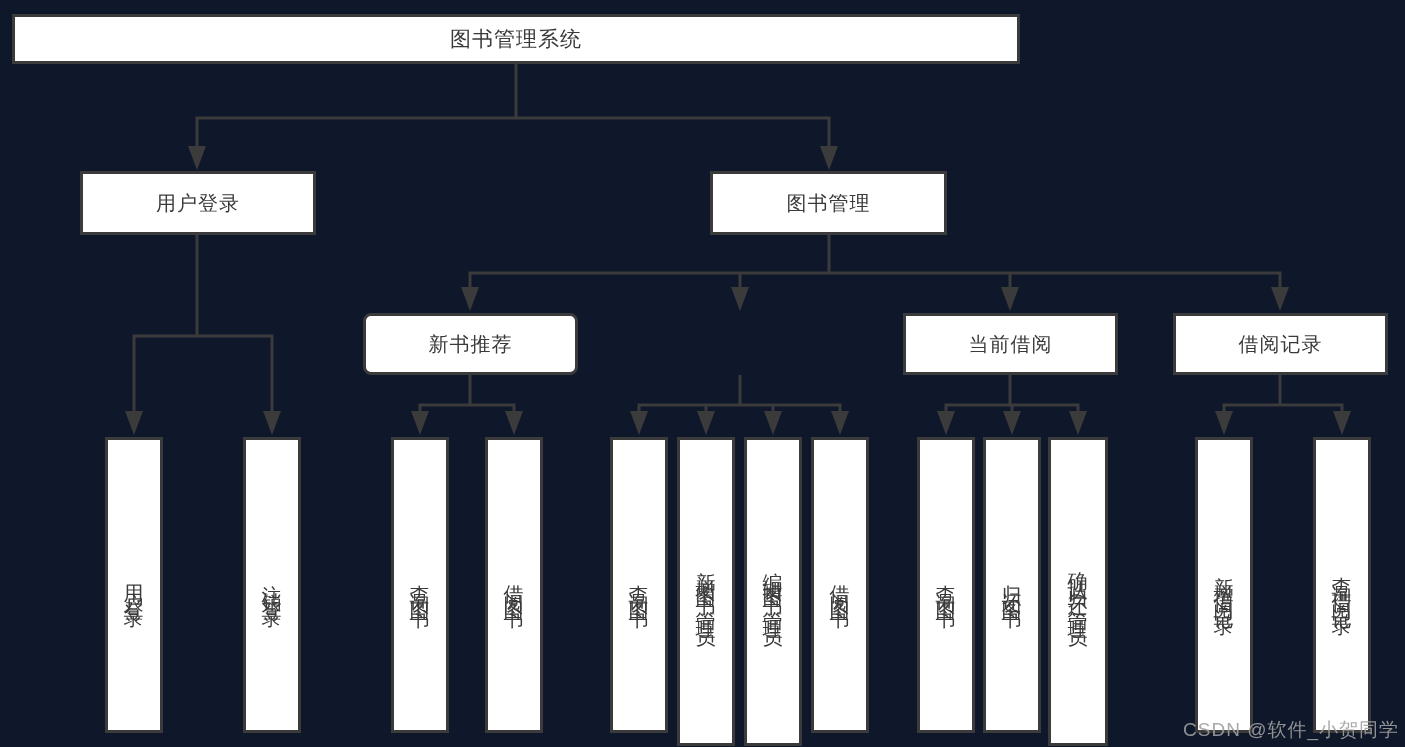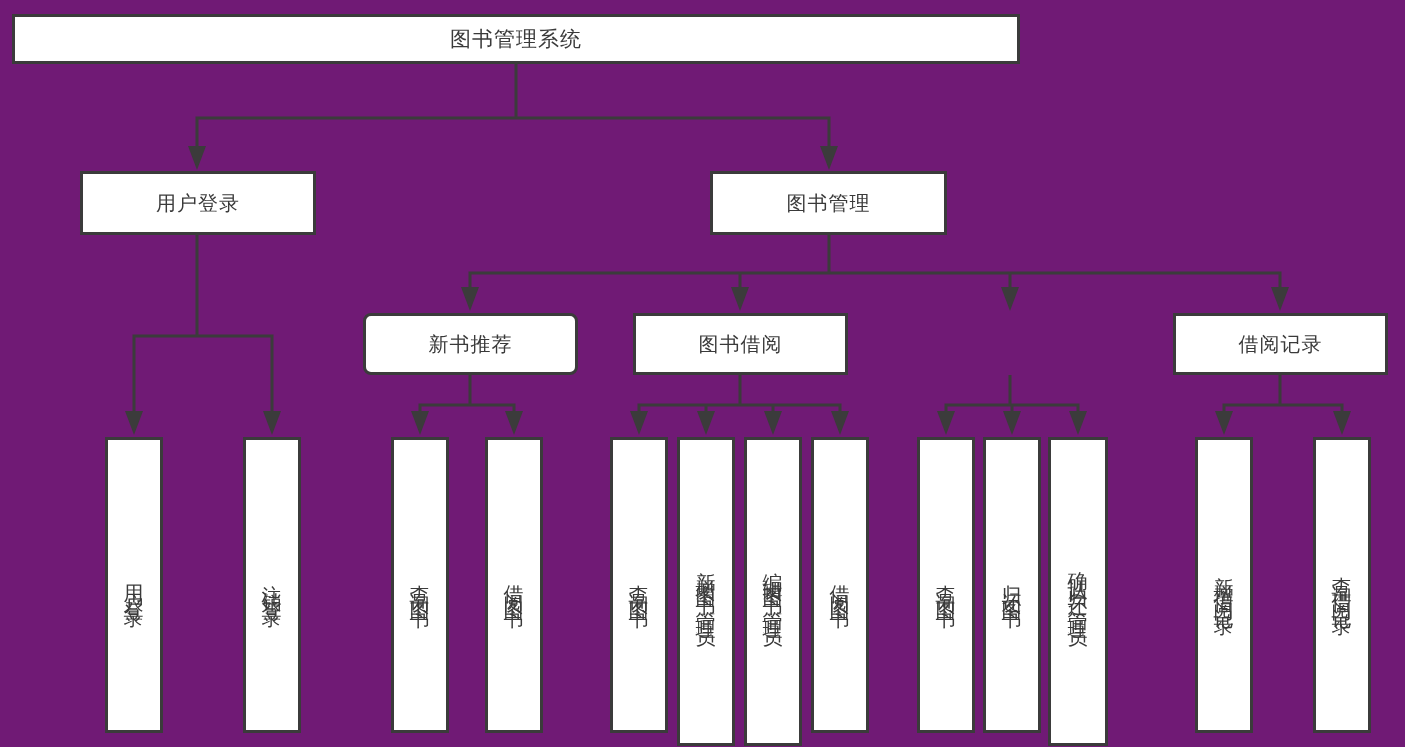--- a/index.html
+++ b/index.html
@@ -5,21 +5,21 @@
   html, body {
     margin: 0; padding: 0;
     width: 1405px; height: 747px;
     background: #ffffff;
     font-family: "Liberation Sans", sans-serif;
     overflow: hidden;
   }
   #stage {
     position: relative;
     width: 1405px; height: 747px;
-    background: #701a75;
+    background: #0f172a;
   }
   #connectors {
     position: absolute; left: 0; top: 0;
     width: 1405px; height: 747px;
     pointer-events: none;
   }
   .node {
     position: absolute;
     box-sizing: border-box;
     border: 3px solid #3b3b3b;
@@ -111,34 +111,35 @@
       <path d="M1342 435 l-9 -24 h18 z"></path>
     </g>
   </svg>
 
   <div class="node hnode root-node" id="node-root">图书管理系统</div>
 
   <div class="node hnode" id="node-user-login">用户登录</div>
   <div class="node hnode" id="node-book-mgmt">图书管理</div>
 
   <div class="node hnode" id="node-new-book-rec">新书推荐</div>
-  <div class="node hnode" id="node-book-borrow">图书借阅</div>
+  <div class="node hnode" id="node-current-borrow">当前借阅</div>
   <div class="node hnode" id="node-borrow-records">借阅记录</div>
 
   <div class="node vnode leaf" id="leaf-user-login">用户登录</div>
   <div class="node vnode leaf" id="leaf-logout">注销登录</div>
 
   <div class="node vnode leaf" id="leaf-query-books-1">查询图书</div>
   <div class="node vnode leaf" id="leaf-borrow-books-1">借阅图书</div>
 
   <div class="node vnode leaf" id="leaf-query-books-2">查询图书</div>
   <div class="node vnode leaf leaf-tall" id="leaf-add-books-admin">新增图书（管理员）</div>
   <div class="node vnode leaf leaf-tall" id="leaf-edit-books-admin">编辑图书（管理员）</div>
   <div class="node vnode leaf" id="leaf-borrow-books-2">借阅图书</div>
 
   <div class="node vnode leaf" id="leaf-query-books-3">查询图书</div>
   <div class="node vnode leaf" id="leaf-return-books">归还图书</div>
   <div class="node vnode leaf leaf-tall" id="leaf-confirm-return-admin">确认归还（管理员）</div>
 
   <div class="node vnode leaf" id="leaf-add-borrow-record">新增借阅记录</div>
   <div class="node vnode leaf" id="leaf-query-borrow-record">查询借阅记录</div>
 
+  <div id="watermark">CSDN @软件_小贺同学</div>
 </div>
 
 </body></html>

